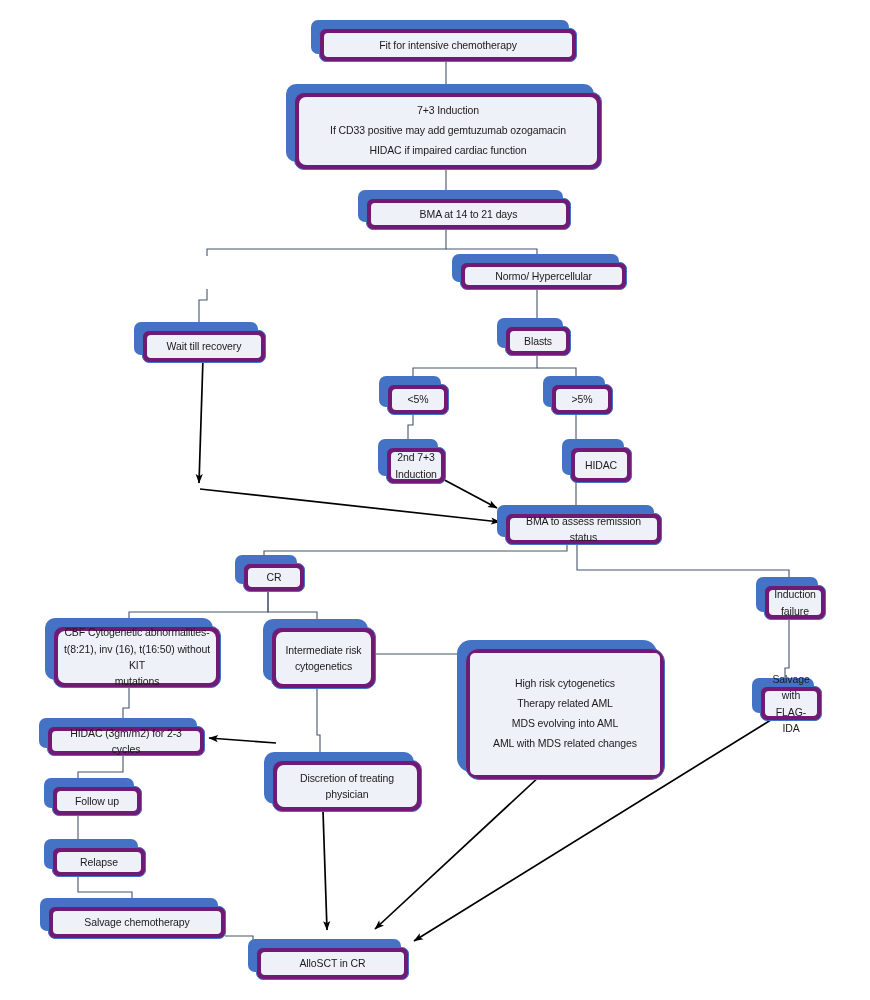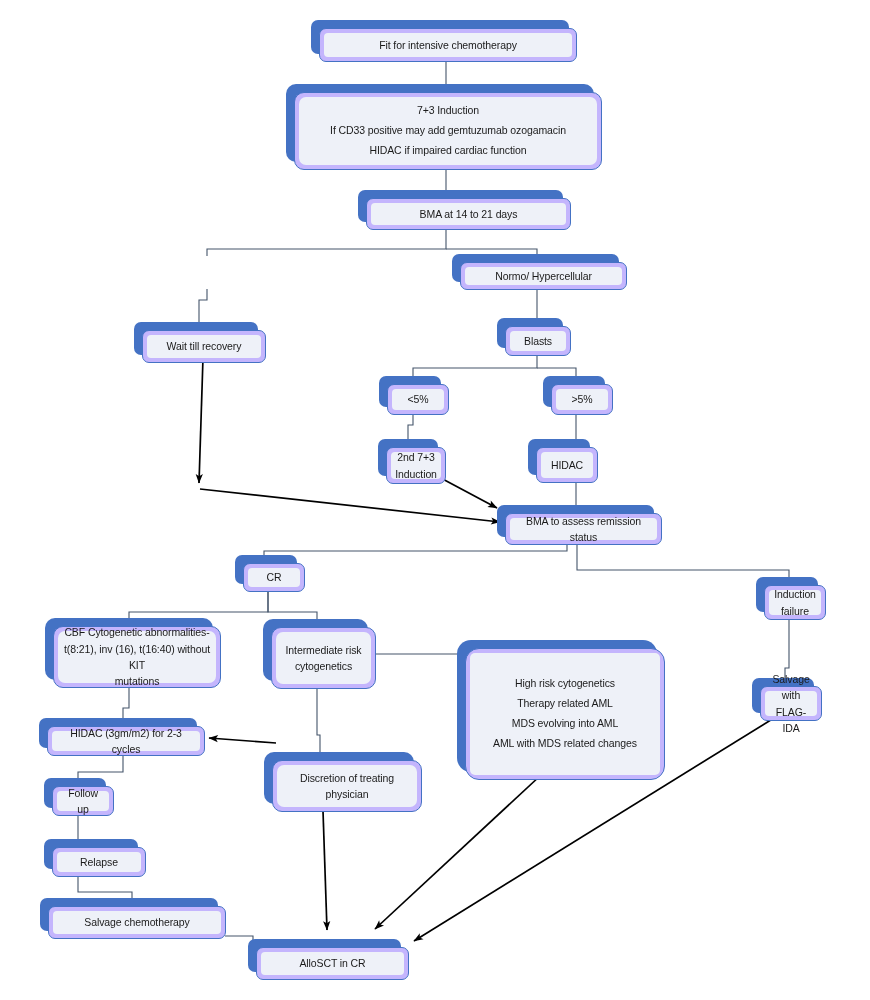--- a/index.html
+++ b/index.html
@@ -24,21 +24,21 @@
     position:absolute;
     left:0;top:0;
     width:100%;height:100%;
     background:#4472C4;
     border-radius:7px;
   }
   .node .card{
     position:absolute;
     left:8px;top:8px;
     width:100%;height:100%;
-    background:#c4b5fd;
+    background:#701a75;
     border:1.3px solid #4472C4;
     border-radius:7px;
     box-sizing:border-box;
   }
   .node .inner{
     position:absolute;
     left:4px;top:4px;
     right:4px;bottom:4px;
     background:#eef1f8;
     border-radius:4px;
@@ -217,21 +217,21 @@
   <div class="node" style="left:378px;top:439px;width:60px;height:37px;">
     <div class="plate"></div>
     <div class="card">
       <div class="inner">
         <span class="txt">2nd 7+3
 Induction</span>
       </div>
     </div>
   </div>
 
-  <div class="node" style="left:528px;top:439px;width:62px;height:36px;">
+  <div class="node" style="left:562px;top:439px;width:62px;height:36px;">
     <div class="plate"></div>
     <div class="card">
       <div class="inner">
         <span class="txt">HIDAC</span>
       </div>
     </div>
   </div>
 
   <div class="node" style="left:497px;top:505px;width:157px;height:32px;">
     <div class="plate"></div>
@@ -259,21 +259,21 @@
 failure</span>
       </div>
     </div>
   </div>
 
   <div class="node r-md" style="left:45px;top:618px;width:168px;height:62px;">
     <div class="plate"></div>
     <div class="card">
       <div class="inner">
         <span class="txt">CBF Cytogenetic abnormalities-
-t(8:21), inv (16), t(16:40) without KIT
+t(8:21), inv (16), t(16:50) without KIT
 mutations</span>
       </div>
     </div>
   </div>
 
   <div class="node r-md" style="left:263px;top:619px;width:105px;height:62px;">
     <div class="plate"></div>
     <div class="card">
       <div class="inner">
         <span class="txt">Intermediate risk
@@ -316,21 +316,21 @@
   <div class="node r-md" style="left:264px;top:752px;width:110px;height:52px;padding-left:40px;">
     <div class="plate"></div>
     <div class="card">
       <div class="inner">
         <span class="txt">Discretion of treating
 physician</span>
       </div>
     </div>
   </div>
 
-  <div class="node" style="left:44px;top:778px;width:62px;height:30px;">
+  <div class="node" style="left:44px;top:778px;width:62px;height:30px;padding-left:28px;">
     <div class="plate"></div>
     <div class="card">
       <div class="inner">
         <span class="txt">Follow up</span>
       </div>
     </div>
   </div>
 
   <div class="node" style="left:44px;top:839px;width:62px;height:30px;padding-left:32px;">
     <div class="plate"></div>

